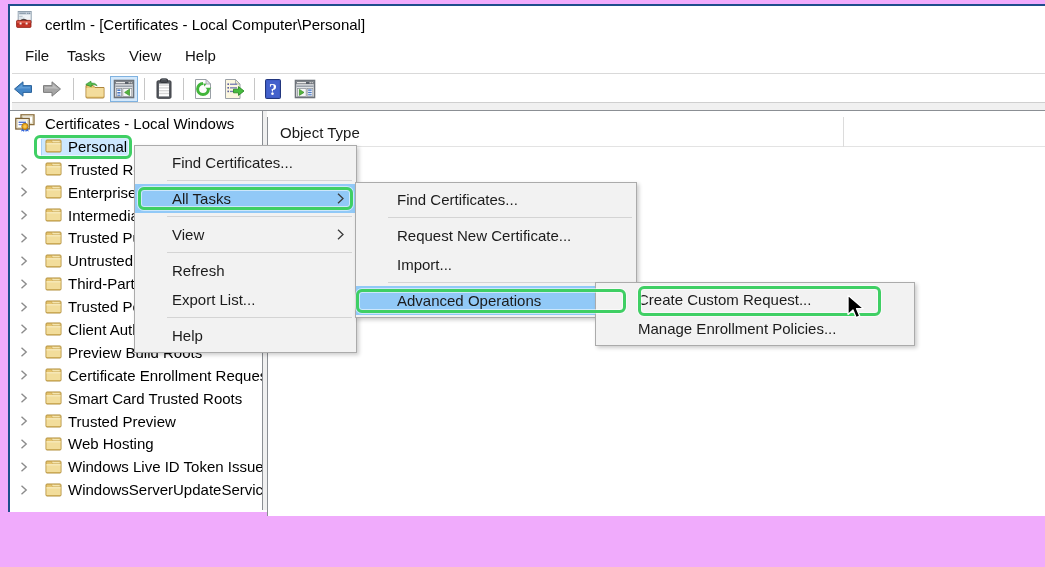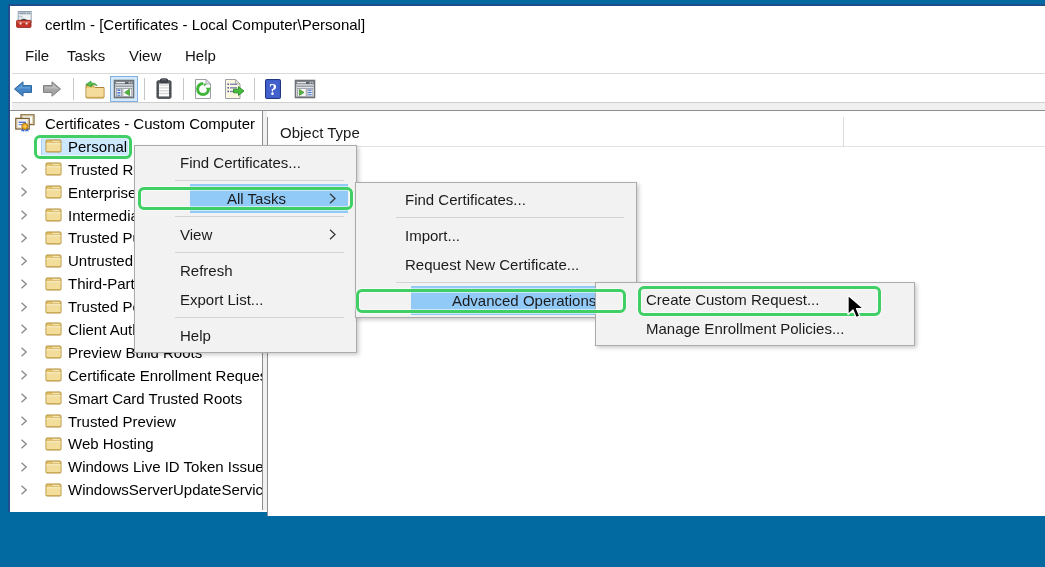--- a/index.html
+++ b/index.html
@@ -12,21 +12,21 @@
     --pane-border:#8b8f94;
     --menu-bg:#f2f2f2;
     --menu-border:#ababab;
     --text:#1b1b1b;
   }
   *{margin:0;padding:0;box-sizing:border-box;}
   html,body{background:#ffffff;}
   body{width:1045px;height:567px;position:relative;overflow:hidden;
        font-family:"Liberation Sans",sans-serif;font-size:15px;color:var(--text);
        -webkit-font-smoothing:antialiased;}
-  .canvas{position:absolute;left:0;top:0;width:1045px;height:567px;background:#0369a1;}
+  .canvas{position:absolute;left:0;top:0;width:1045px;height:567px;background:#f0abfc;}
 
   
   .window{position:absolute;left:8px;top:4px;width:1037px;height:508px;background:#fff;
           border-left:2px solid var(--window-border);border-top:2px solid var(--window-border);}
   .titlebar{position:absolute;left:2px;top:2px;right:0;height:36px;background:#fff;}
   .app-icon{position:absolute;left:3px;top:3px;width:17px;height:17px;}
   .title-text{position:absolute;left:33px;top:9px;line-height:15px;white-space:pre;color:#000;}
 
   .menubar{position:absolute;left:2px;top:35px;right:0;height:30px;background:#fff;}
   .mb-item{position:absolute;top:7px;line-height:15px;color:#111;}
@@ -59,26 +59,26 @@
   .t-chevron{position:absolute;left:9px;top:50%;margin-top:-5px;width:9px;height:10px;}
   .t-folder{position:absolute;left:35px;top:50%;margin-top:-7px;width:17px;height:14px;}
   .t-label{position:absolute;left:58px;top:0;height:100%;display:flex;align-items:center;white-space:pre;color:#000;}
   .t-row.root .t-label{left:35px;}
   .root-icon{position:absolute;left:5px;top:50%;margin-top:-9px;width:20px;height:18px;}
   .tree-sel{position:absolute;left:31px;top:26.5px;width:89px;height:20px;background:var(--tree-selection);
             border:1px solid #a9d1f5;border-radius:1px;}
 
   
   .menu{position:absolute;background:var(--menu-bg);border:1px solid var(--menu-border);
-        padding:2px 8px;box-shadow:2px 2px 4px rgba(0,0,0,0.20);}
+        padding:2px 0;box-shadow:2px 2px 4px rgba(0,0,0,0.20);}
   .menu1{left:134px;top:145px;width:223px;z-index:10;}
   .menu2{left:355px;top:182px;width:282px;z-index:11;}
   .menu3{left:595px;top:282px;width:320px;z-index:12;}
   .m-row{position:relative;height:29px;display:flex;align-items:center;}
-  .m-row.hl{background:var(--menu-highlight);margin-left:47px;}
+  .m-row.hl{background:var(--menu-highlight);}
   .m-label{position:absolute;left:40px;white-space:pre;}
   .menu1 .m-label{left:37px;}
   .menu2 .m-label{left:41px;}
   .menu3 .m-label{left:42px;}
   .m-arrow{position:absolute;right:12px;top:50%;margin-top:-5.5px;width:7px;height:11px;}
   .m-sep{height:1px;background:#d4d4d4;margin:3px 4px 3px 32px;}
 
   
   .green-box{position:absolute;border:3px solid var(--annotation-green);border-radius:6px;z-index:20;
              box-shadow:0 0 0 1px rgba(255,255,255,0.55),inset 0 0 0 1px rgba(255,255,255,0.55);}
@@ -218,21 +218,21 @@
           <rect x="7.4" y="2.2" width="10.2" height="7" fill="#ffffff" stroke="#d8cfae" stroke-width="0.8"></rect>
           <rect x="0.8" y="4.4" width="13.4" height="10.6" fill="#ffffff" stroke="#7a5f33" stroke-width="1.3"></rect>
           <rect x="2.4" y="6" width="10.2" height="7.4" fill="#ffffff" stroke="#ddd5b8" stroke-width="0.8"></rect>
           <rect x="3.6" y="7.6" width="7.4" height="1.4" fill="#4f6fd0"></rect>
           <rect x="3.6" y="10" width="4" height="1.2" fill="#7289d8"></rect>
           <path d="M7.6 13.4 l-1.6 4.2 2-0.9 0.9 1.4 1.3-3.8Z" fill="#2f62d8"></path>
           <path d="M12.2 13.4 l1.6 4.2 -2-0.9 -0.9 1.4 -1.3-3.8Z" fill="#2f62d8"></path>
           <circle cx="9.9" cy="12.4" r="3.1" fill="#eba41f" stroke="#a87613" stroke-width="0.9"></circle>
           <circle cx="9.9" cy="12.4" r="1.5" fill="#f6c64f"></circle>
         </svg>
-        <span class="t-label">Certificates - Custom Computer</span>
+        <span class="t-label">Certificates - Local Windows</span>
       </div>
 
         <div class="t-row">
 
           <svg class="t-folder" viewBox="0 0 17 14">
             <path d="M1 2 a1 1 0 0 1 1 -1 h13 a1 1 0 0 1 1 1 v10 a1 1 0 0 1 -1 1 h-13 a1 1 0 0 1 -1 -1 Z" fill="#e5c36c" stroke="#b3913f" stroke-width="1"></path>
             <path d="M8.6 1.4 h6.6 v2.4 h-7.6 l-0.8 -1.6 a1.6 1.6 0 0 1 1.8 -0.8 Z" fill="#f4e4ae" stroke="#c8a757" stroke-width="0.7"></path>
             <path d="M1.5 4.2 h14 v7.8 h-14 Z" fill="#f2dd9b"></path>
             <path d="M1.5 4.2 h14 v1.2 h-14 Z" fill="#f8ecc0"></path>
           </svg>
@@ -493,26 +493,26 @@
   <div class="menu menu2">
 
       <div class="m-row">
         <span class="m-label">Find Certificates...</span>
 
       </div>
 
       <div class="m-sep"></div>
 
       <div class="m-row">
+        <span class="m-label">Request New Certificate...</span>
+
+      </div>
+
+      <div class="m-row">
         <span class="m-label">Import...</span>
-
-      </div>
-
-      <div class="m-row">
-        <span class="m-label">Request New Certificate...</span>
 
       </div>
 
       <div class="m-sep"></div>
 
       <div class="m-row hl">
         <span class="m-label">Advanced Operations</span>
         <svg class="m-arrow" viewBox="0 0 7 11">
           <path d="M1 0.8 L6 5.5 L1 10.2" fill="none" stroke="#3a3a3a" stroke-width="1.3"></path>
         </svg>

